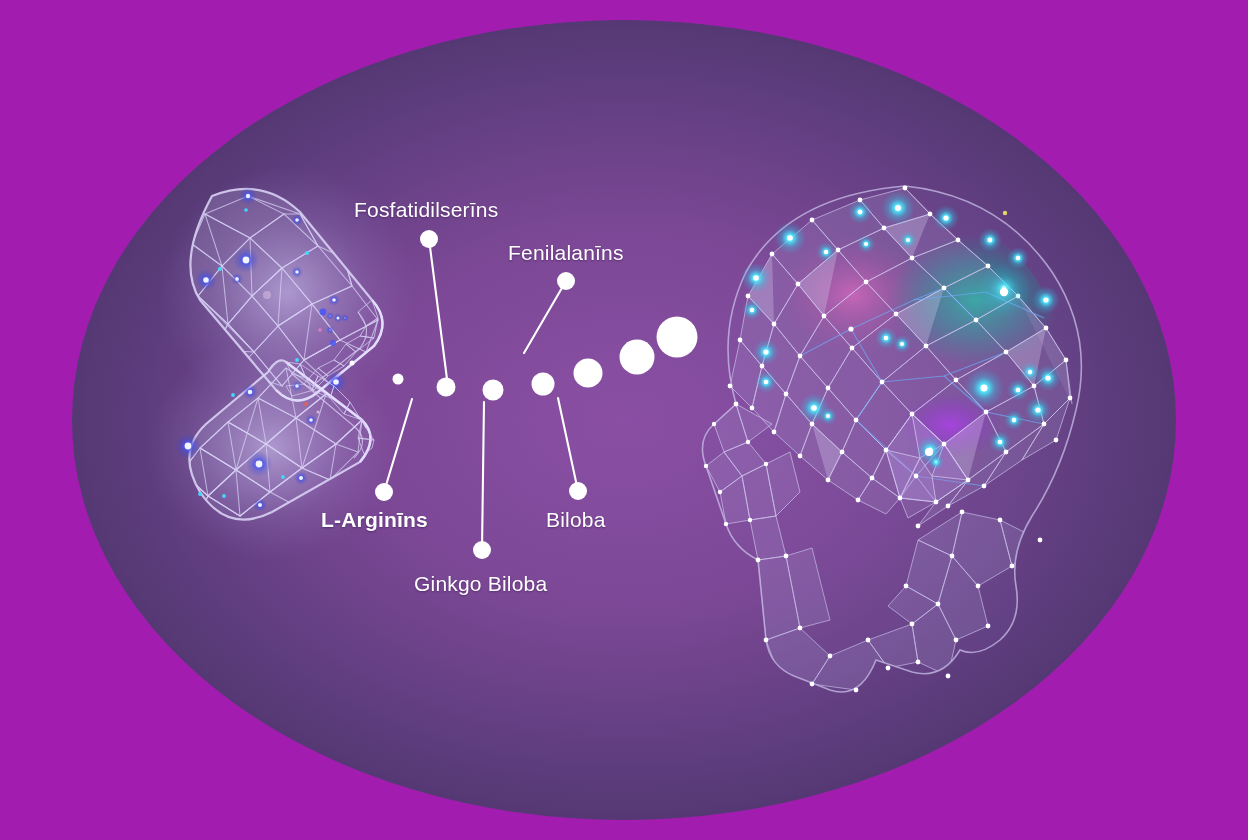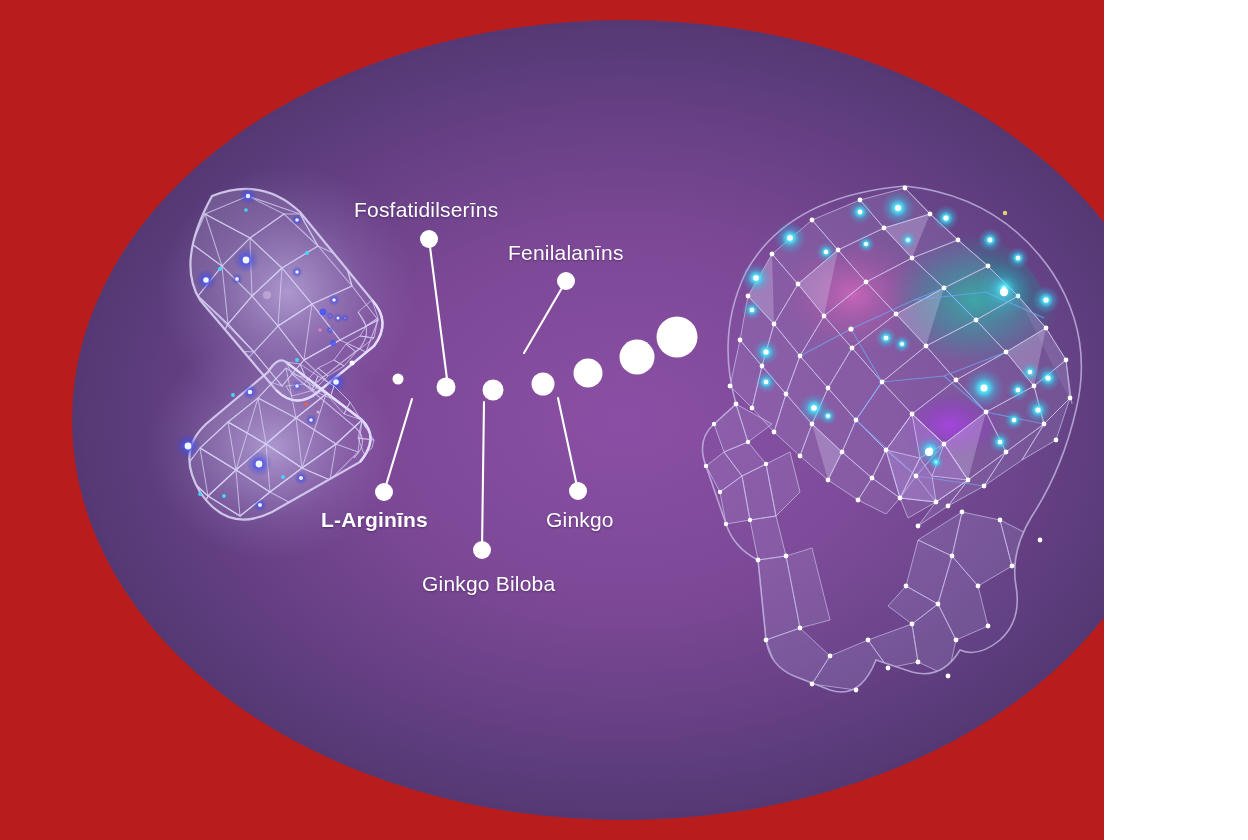--- a/index.html
+++ b/index.html
@@ -5,23 +5,23 @@
   html, body {
     margin: 0;
     padding: 0;
     background: #ffffff;
   }
   body {
     font-family: "Liberation Sans", sans-serif;
   }
   #stage {
     position: relative;
-    width: 1104px;
+    width: 1248px;
     height: 840px;
-    background: #b91c1c;
+    background: #a21caf;
     overflow: hidden;
   }
   #scene {
     position: absolute;
     inset: 0;
     width: 1248px;
     height: 840px;
   }
   .lbl {
     position: absolute;
@@ -30,21 +30,21 @@
     font-size: 21px;
     font-weight: 400;
     letter-spacing: 0.2px;
     white-space: nowrap;
     text-shadow: 0 1px 2px rgba(40,16,60,0.45);
     user-select: none;
   }
   .lbl-fosfatidilserins { left: 354px; top: 198px; }
   .lbl-fenilalanins     { left: 508px; top: 241px; }
   .lbl-larginins        { left: 321px; top: 508px; font-weight: bold; }
-  .lbl-ginkgobiloba     { left: 414px; top: 572px; margin-left: 8px; }
+  .lbl-ginkgobiloba     { left: 414px; top: 572px; }
   .lbl-magnijs          { left: 546px; top: 508px; }
 </style>
 </head>
 <body>
 
 <div id="stage">
 
   <svg id="scene" viewBox="0 0 1248 840" xmlns="http://www.w3.org/2000/svg">
     <defs>
       <radialGradient id="bgGrad" cx="50%" cy="50%" r="62%">
@@ -645,15 +645,15 @@
   </svg>
 
   <div class="lbl lbl-fosfatidilserins">Fosfatidilserīns</div>
 
   <div class="lbl lbl-fenilalanins">Fenilalanīns</div>
 
   <div class="lbl lbl-larginins">L-Arginīns</div>
 
   <div class="lbl lbl-ginkgobiloba">Ginkgo Biloba</div>
 
-  <div class="lbl lbl-magnijs">Ginkgo</div>
+  <div class="lbl lbl-magnijs">Biloba</div>
 
 </div>
 
 </body></html>

